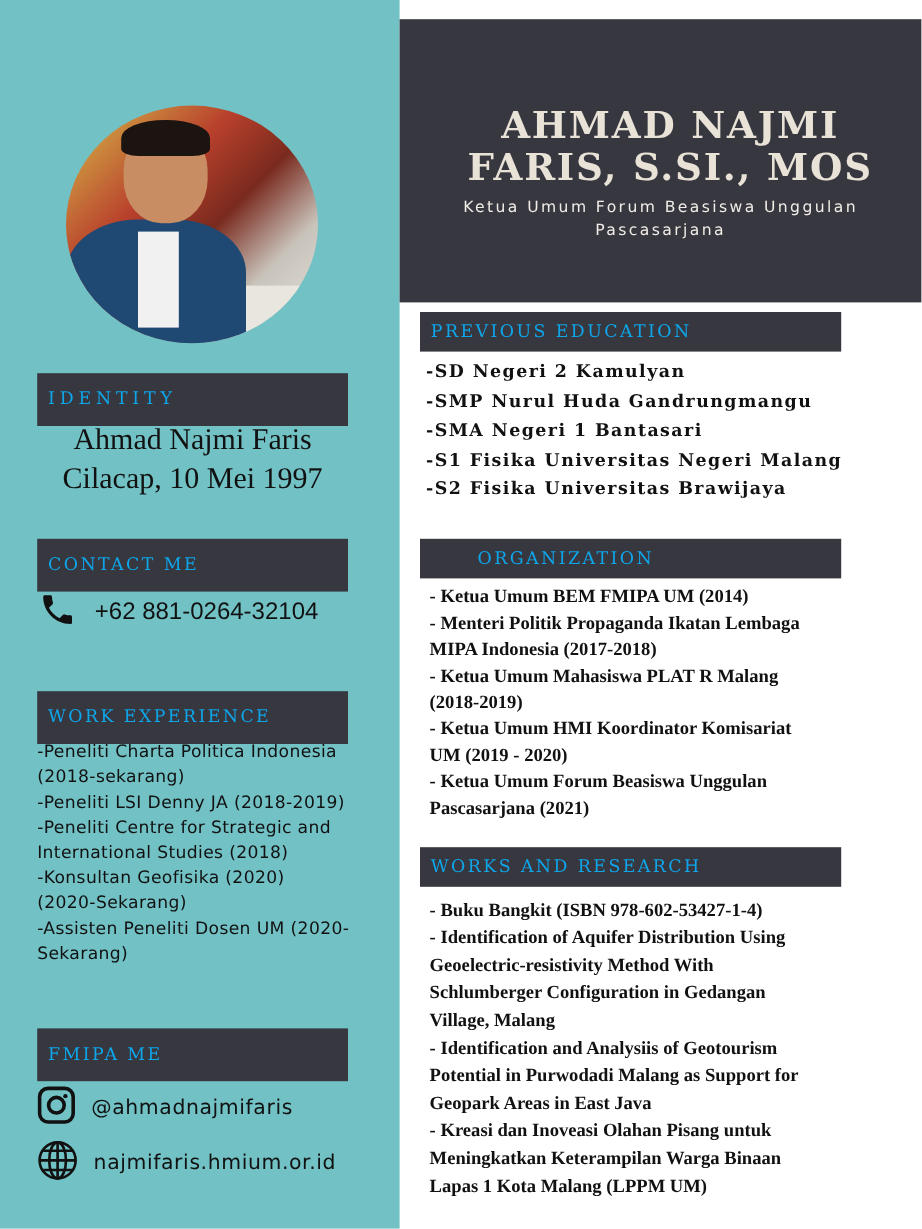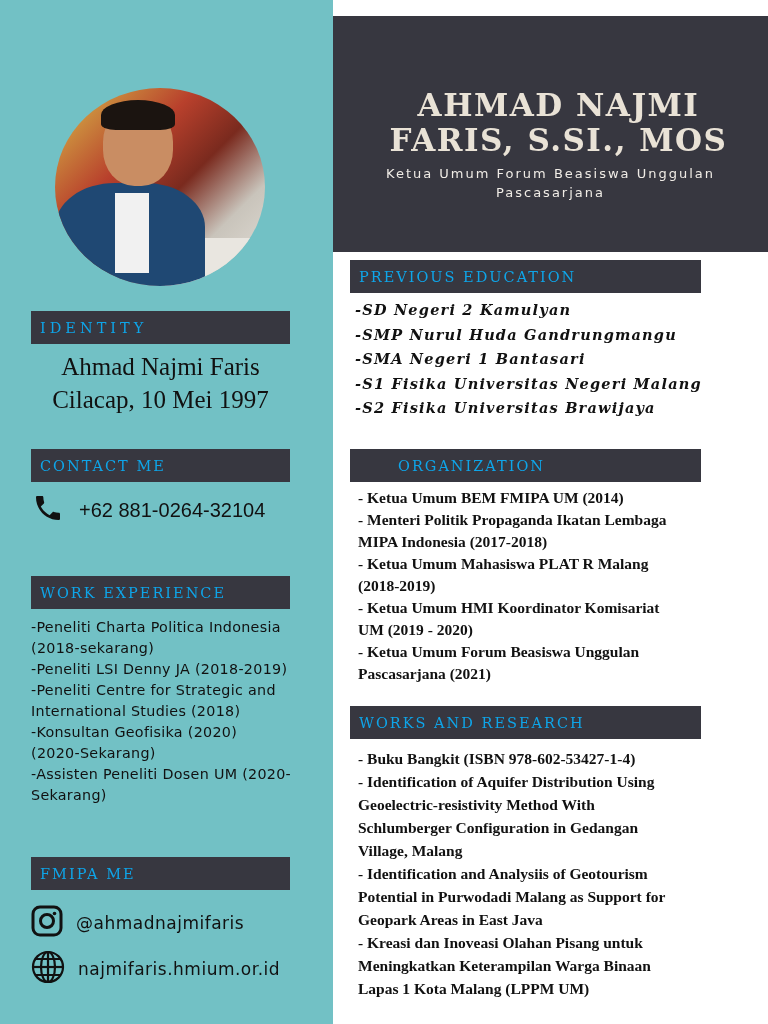--- a/index.html
+++ b/index.html
@@ -9,21 +9,21 @@
   .photo { position:absolute; left:55px; top:88px; width:210px; height:198px; border-radius:50%;
            overflow:hidden; background:linear-gradient(135deg,#d9c24a 0%,#b8402c 35%,#7a2a1e 55%,#c9c4bb 75%,#e5e1da 100%); }
   .photo .body { position:absolute; left:0; top:95px; width:150px; height:110px; background:#1f4873; border-radius:40% 40% 0 0; }
   .photo .shirt { position:absolute; left:60px; top:105px; width:34px; height:80px; background:#f1f1f1; }
   .photo .head { position:absolute; left:48px; top:18px; width:70px; height:80px; background:#c98d63; border-radius:45%; }
   .photo .hair { position:absolute; left:46px; top:12px; width:74px; height:30px; background:#1b1410; border-radius:50% 50% 20% 20%; }
   .photo .desk { position:absolute; left:110px; top:150px; width:110px; height:60px; background:#e9e6e0; }
 
   .bar { position:absolute; background:#373740; color:#0ea5e9; font-family:"DejaVu Serif", serif;
          font-size:14.5px; letter-spacing:2px; box-sizing:border-box; padding-left:9px; display:flex; align-items:center; }
-  .bar.left-bar { left:31px; width:259px; height:33px; }
+  .bar.left-bar { left:31px; width:259px; height:44px; }
   .bar.right-bar { left:350px; width:351px; height:33px; }
 
   .identity { position:absolute; left:31px; width:259px; top:350px; text-align:center;
               font-family:"Liberation Serif", serif; font-size:25px; line-height:33px; color:#111; }
   .contact { position:absolute; left:31px; top:492px; display:flex; align-items:center; }
   .contact span.txt { font-family:"Liberation Sans", sans-serif; font-size:20px; margin-left:14px; color:#111; }
 
   .work { position:absolute; left:31px; top:617px; width:290px; font-family:"DejaVu Sans", sans-serif;
           font-size:14.3px; line-height:21px; color:#111; letter-spacing:0.3px; }
   .work div { white-space:pre-wrap; }
@@ -32,21 +32,21 @@
   .social .txt { font-family:"DejaVu Sans", sans-serif; font-size:17px; margin-left:13px; letter-spacing:0.5px; color:#111; }
 
   .header { position:absolute; left:333px; top:16px; width:435px; height:236px; background:#373740;
             color:#ece6dc; text-align:center; }
   .header .name { position:absolute; left:16px; right:0; top:72px; font-family:"DejaVu Serif", serif;
                   font-size:31px; font-weight:bold; line-height:35px; letter-spacing:1.5px; color:#e9e2d6; }
   .header .sub { position:absolute; left:20px; right:20px; top:148px; font-family:"DejaVu Sans", sans-serif;
                  font-size:13px; letter-spacing:2px; line-height:19px; color:#f0ece6; }
 
   .edu { position:absolute; left:355px; top:298px; font-family:"DejaVu Serif", serif; font-size:14.5px;
-         line-height:24.6px; font-weight:bold; letter-spacing:1.2px; color:#111;font-style:italic; }
+         line-height:24.6px; font-weight:bold; letter-spacing:1.2px; color:#111; }
   .list { position:absolute; left:358px; width:350px; font-family:"Liberation Serif", serif; font-size:15.5px;
           font-weight:bold; line-height:22px; color:#111; }
   .list div { white-space:pre-wrap; }
 </style>
 </head>
 <body>
 
 <div class="left"></div>
 
 <div class="photo">

